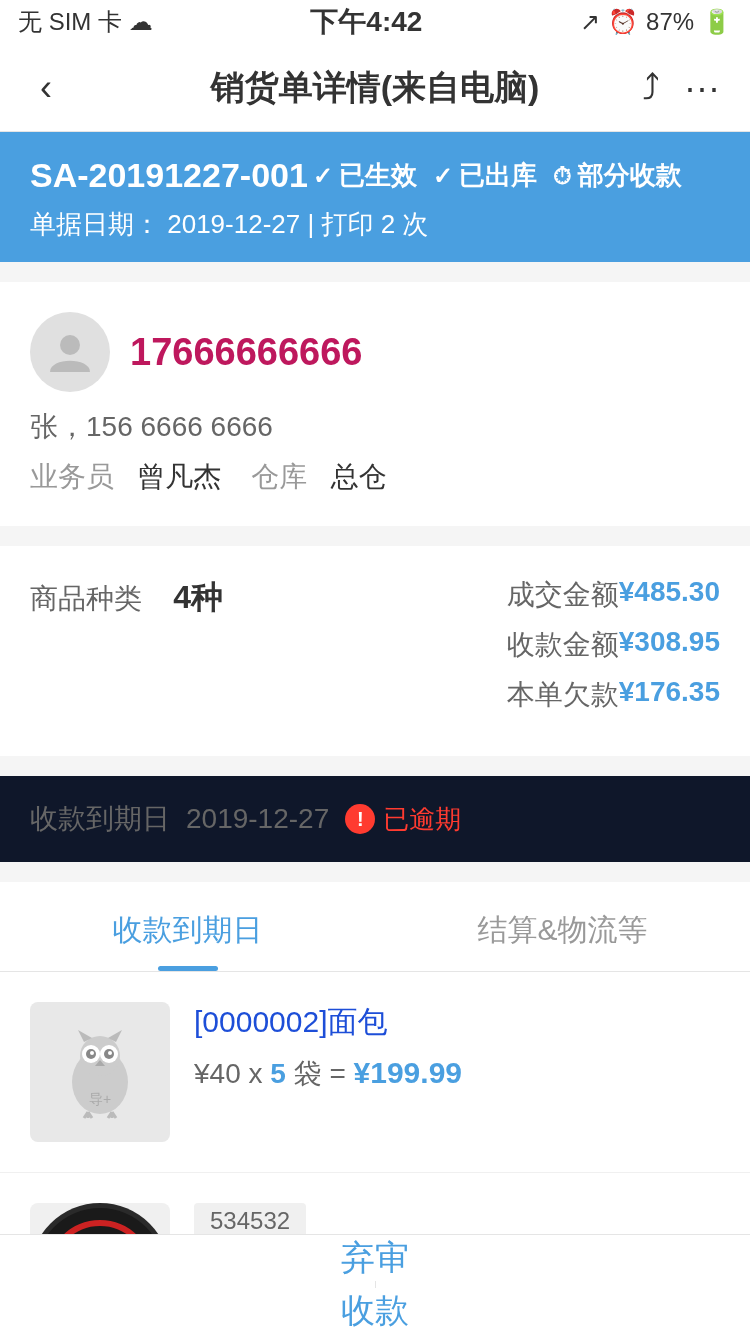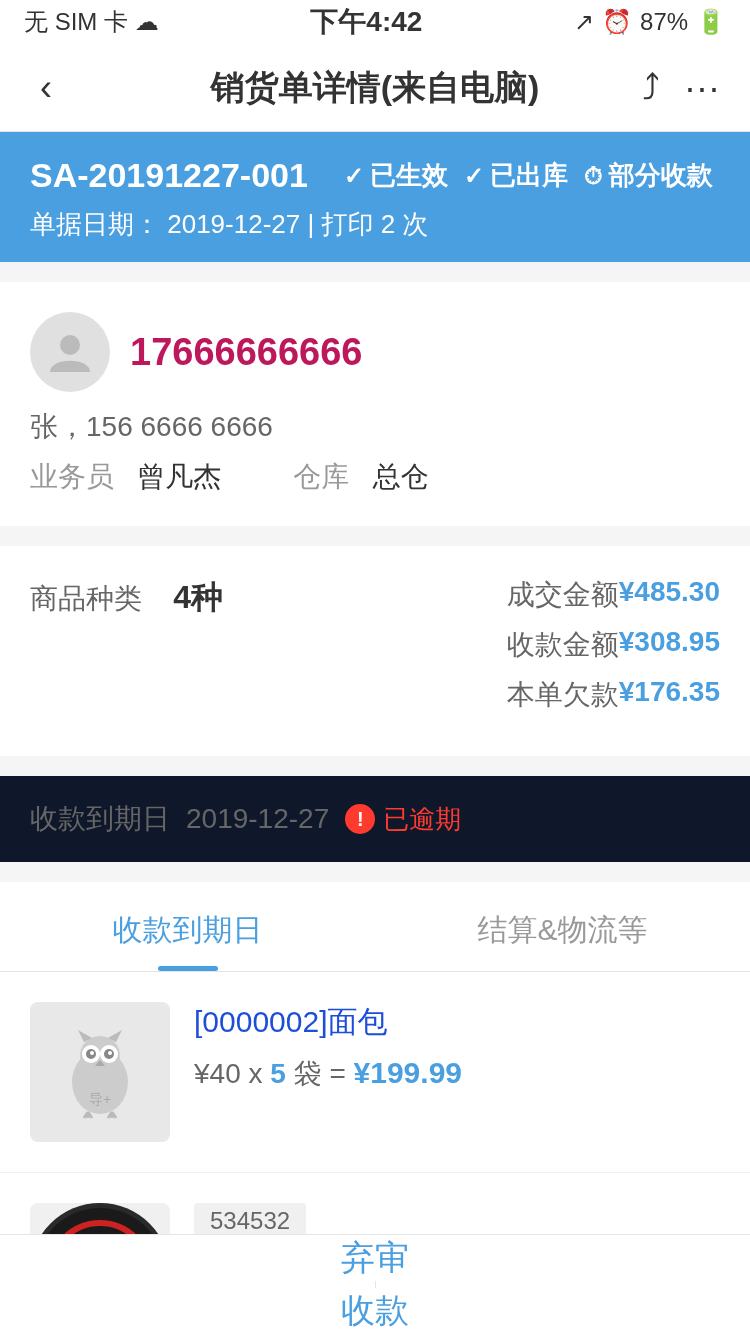--- a/index.html
+++ b/index.html
@@ -13,21 +13,21 @@
       color: #333;
     }
 
     
     .status-bar {
       height: 44px;
       background: #fff;
       display: flex;
       align-items: center;
       justify-content: space-between;
-      padding: 0 24px;
+      padding: 0 18px;
       font-size: 24px;
       font-weight: 500;
     }
     .status-left { display: flex; align-items: center; gap: 10px; }
     .status-center { font-size: 28px; font-weight: 600; }
     .status-right { display: flex; align-items: center; gap: 8px; font-size: 24px; }
 
     
     .nav-bar {
       height: 88px;
@@ -69,21 +69,21 @@
       background: #4A9FE0;
       padding: 24px 30px 20px;
     }
     .header-order-id {
       font-size: 34px;
       font-weight: 700;
       color: #fff;
       margin-bottom: 12px;
       display: flex;
       align-items: center;
-      gap: 36px;
+      gap: 5px;
     }
     .status-badges {
       display: flex;
       gap: 16px;
       flex-wrap: wrap;
     }
     .badge {
       display: flex;
       align-items: center;
       gap: 6px;
@@ -125,21 +125,21 @@
       font-weight: 600;
       color: #be185d;
     }
     .customer-info {
       font-size: 28px;
       color: #666;
       margin-bottom: 12px;
     }
     .customer-meta {
       display: flex;
-      gap: 72px;
+      gap: 30px;
       font-size: 28px;
       color: #666;
     }
     .meta-label { color: #999; }
     .meta-value { color: #333; }
 
     
     .stats-section {
       background: #fff;
       padding: 30px;

